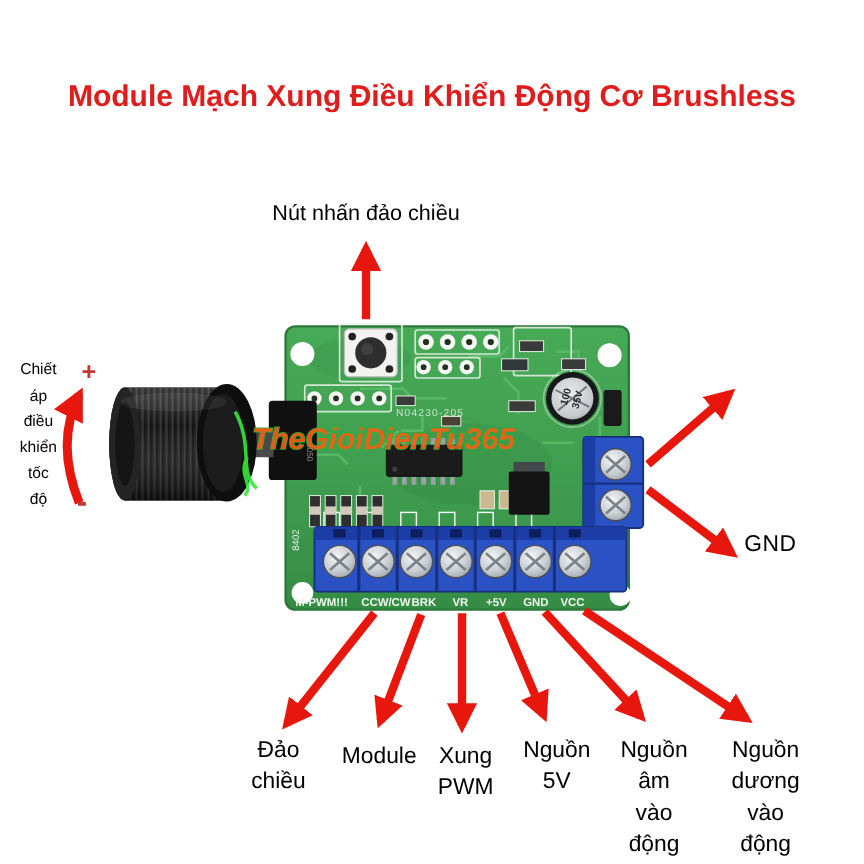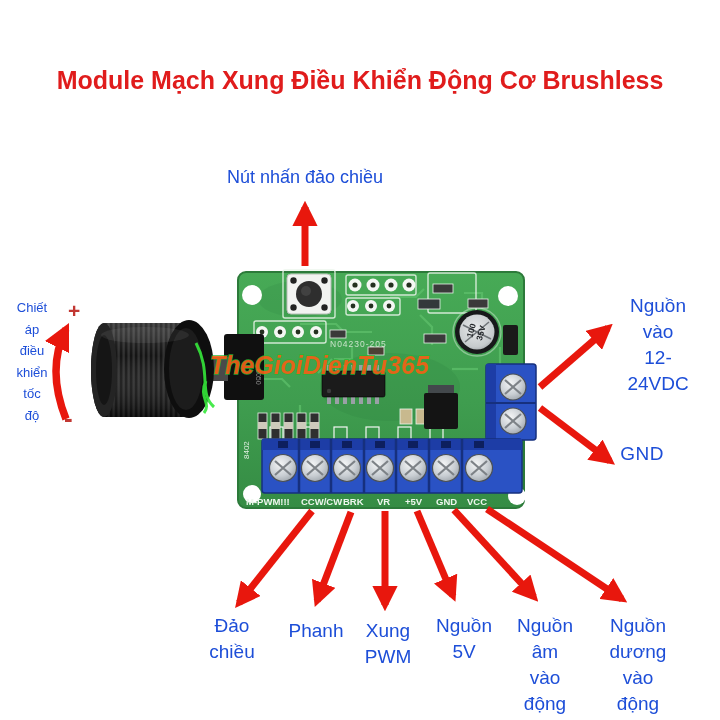--- a/index.html
+++ b/index.html
@@ -1,21 +1,21 @@
 <!DOCTYPE html>
 <html><head>
 <meta charset="utf-8">
 <style>
   html,body{margin:0;padding:0;background:#fff;}
   .stage{position:relative;width:720px;height:680px;background:#ffffff;overflow:hidden;
          font-family:"Liberation Sans",sans-serif;margin-top:47px;}
   .abs{position:absolute;}
   .title{left:0;right:0;top:16px;text-align:center;color:#e01c1c;font-weight:700;
          font-size:25px;line-height:35px;}
-  .lbl{color:#1d4ed8;font-size:19px;line-height:26px;text-align:center;
+  .lbl{color:#000000;font-size:19px;line-height:26px;text-align:center;
        white-space:pre-line;transform:translateX(-50%);}
   .lbl-top{left:305px;top:117px;font-size:18px;}
   .lbl-left{left:32px;top:250px;font-size:13px;line-height:21.5px;width:64px;}
   .sign{color:#c23732;font-weight:700;}
   .plus{left:68px;top:252px;font-size:21px;}
   .minus{left:64px;top:356px;font-size:26px;}
   .lbl-right{left:658px;top:246px;}
   .lbl-gnd{left:642px;top:394px;letter-spacing:.5px;}
   .pin0{left:232px;top:566px;} .pin1{left:316px;top:571px;} .pin2{left:388px;top:571px;}
   .pin3{left:464px;top:566px;} .pin4{left:545px;top:566px;} .pin5{left:638px;top:566px;}
@@ -315,27 +315,25 @@
 
   <div class="abs lbl lbl-left">Chiết
 áp
 điều
 khiển
 tốc
 độ</div>
   <div class="abs sign plus">+</div>
   <div class="abs sign minus">-</div>
 
-  <div class="abs lbl lbl-right">Nguồn vào
-12- 24VDC</div>
   <div class="abs lbl lbl-gnd">GND</div>
 
   <div class="abs lbl pin0">Đảo
 chiều</div>
-  <div class="abs lbl pin1">Phanh</div>
+  <div class="abs lbl pin1">Module</div>
   <div class="abs lbl pin2">Xung
 PWM</div>
   <div class="abs lbl pin3">Nguồn
 5V</div>
   <div class="abs lbl pin4">Nguồn
 âm
 vào
 động
 cơ
 GND</div>

